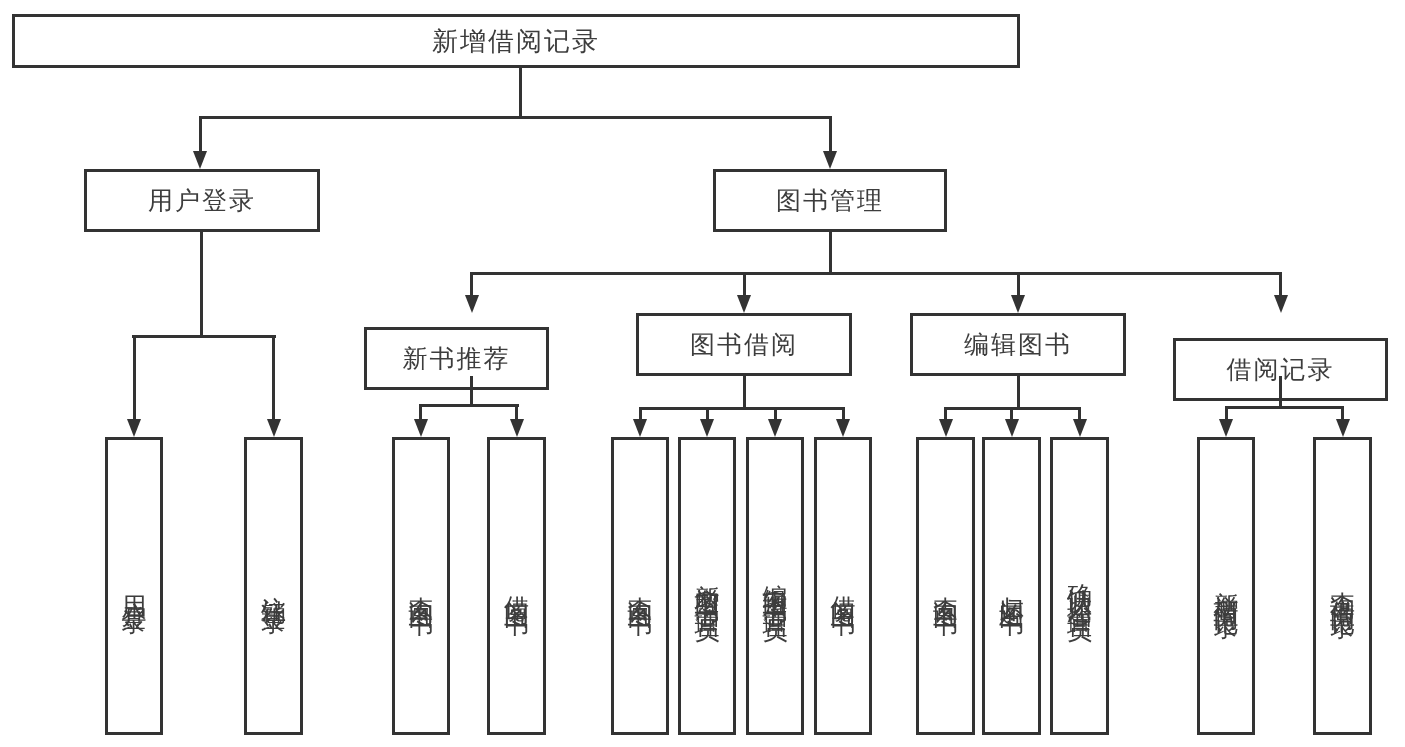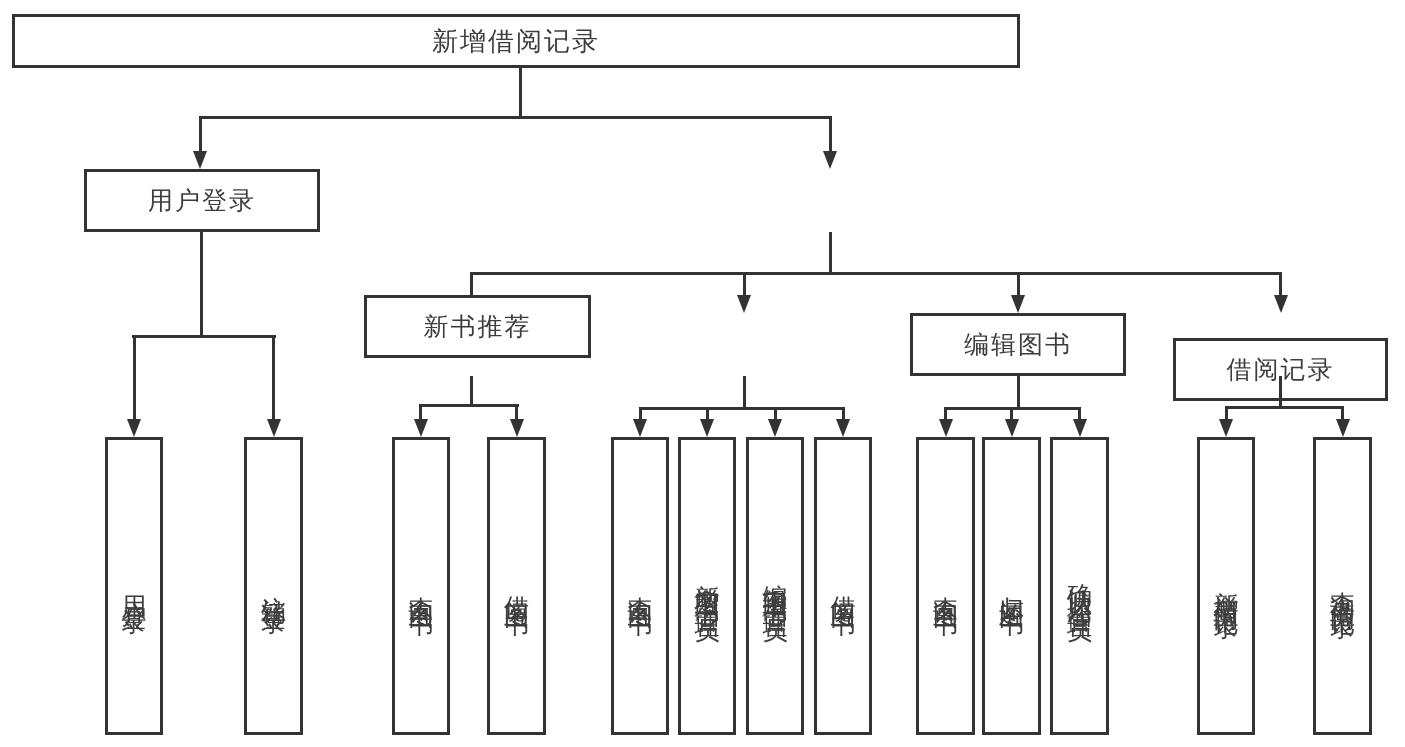--- a/index.html
+++ b/index.html
@@ -45,41 +45,47 @@
   <div class="vline" style="left:518.5px;top:68px;height:51px;"></div>
   <div class="hline" style="left:198.5px;top:115.5px;width:633px;"></div>
   <div class="vline" style="left:198.5px;top:117px;height:35px;"></div>
   <div class="arrow" style="left:193px;top:151px;"></div>
   <div class="vline" style="left:828.5px;top:117px;height:35px;"></div>
   <div class="arrow" style="left:823px;top:151px;"></div>
 
   <div class="box" style="left:84px;top:169px;width:236px;height:63px;">
     <span>用户登录</span>
   </div>
+  <div class="box" style="left:713px;top:169px;width:234px;height:63px;">
+    <span>图书管理</span>
+  </div>
 
   <div class="vline" style="left:199.5px;top:232px;height:106px;"></div>
   <div class="hline" style="left:131.5px;top:334.5px;width:144px;"></div>
   <div class="vline" style="left:132.5px;top:336px;height:84px;"></div>
   <div class="arrow" style="left:127px;top:419px;"></div>
   <div class="vline" style="left:272px;top:336px;height:84px;"></div>
   <div class="arrow" style="left:266.5px;top:419px;"></div>
 
   <div class="vline" style="left:828.5px;top:232px;height:43px;"></div>
   <div class="hline" style="left:470px;top:271.5px;width:812px;"></div>
   <div class="vline" style="left:470px;top:273px;height:23px;"></div>
   <div class="arrow" style="left:464.5px;top:295px;"></div>
   <div class="vline" style="left:742.5px;top:273px;height:23px;"></div>
   <div class="arrow" style="left:737px;top:295px;"></div>
   <div class="vline" style="left:1016.5px;top:273px;height:23px;"></div>
   <div class="arrow" style="left:1011px;top:295px;"></div>
   <div class="vline" style="left:1279px;top:273px;height:23px;"></div>
   <div class="arrow" style="left:1273.5px;top:295px;"></div>
 
-  <div class="box" style="left:364px;top:295px;width:227px;height:63px;">
+  <div class="box" style="left:364px;top:327px;width:185px;height:63px;">
     <span>新书推荐</span>
+  </div>
+  <div class="box" style="left:636px;top:313px;width:216px;height:63px;">
+    <span>图书借阅</span>
   </div>
   <div class="box" style="left:910px;top:313px;width:216px;height:63px;">
     <span>编辑图书</span>
   </div>
   <div class="box" style="left:1173px;top:313px;width:215px;height:63px;margin-top:25px;">
     <span>借阅记录</span>
   </div>
 
   <div class="vline" style="left:470px;top:376px;height:31px;"></div>
   <div class="hline" style="left:419px;top:403.5px;width:100px;"></div>

